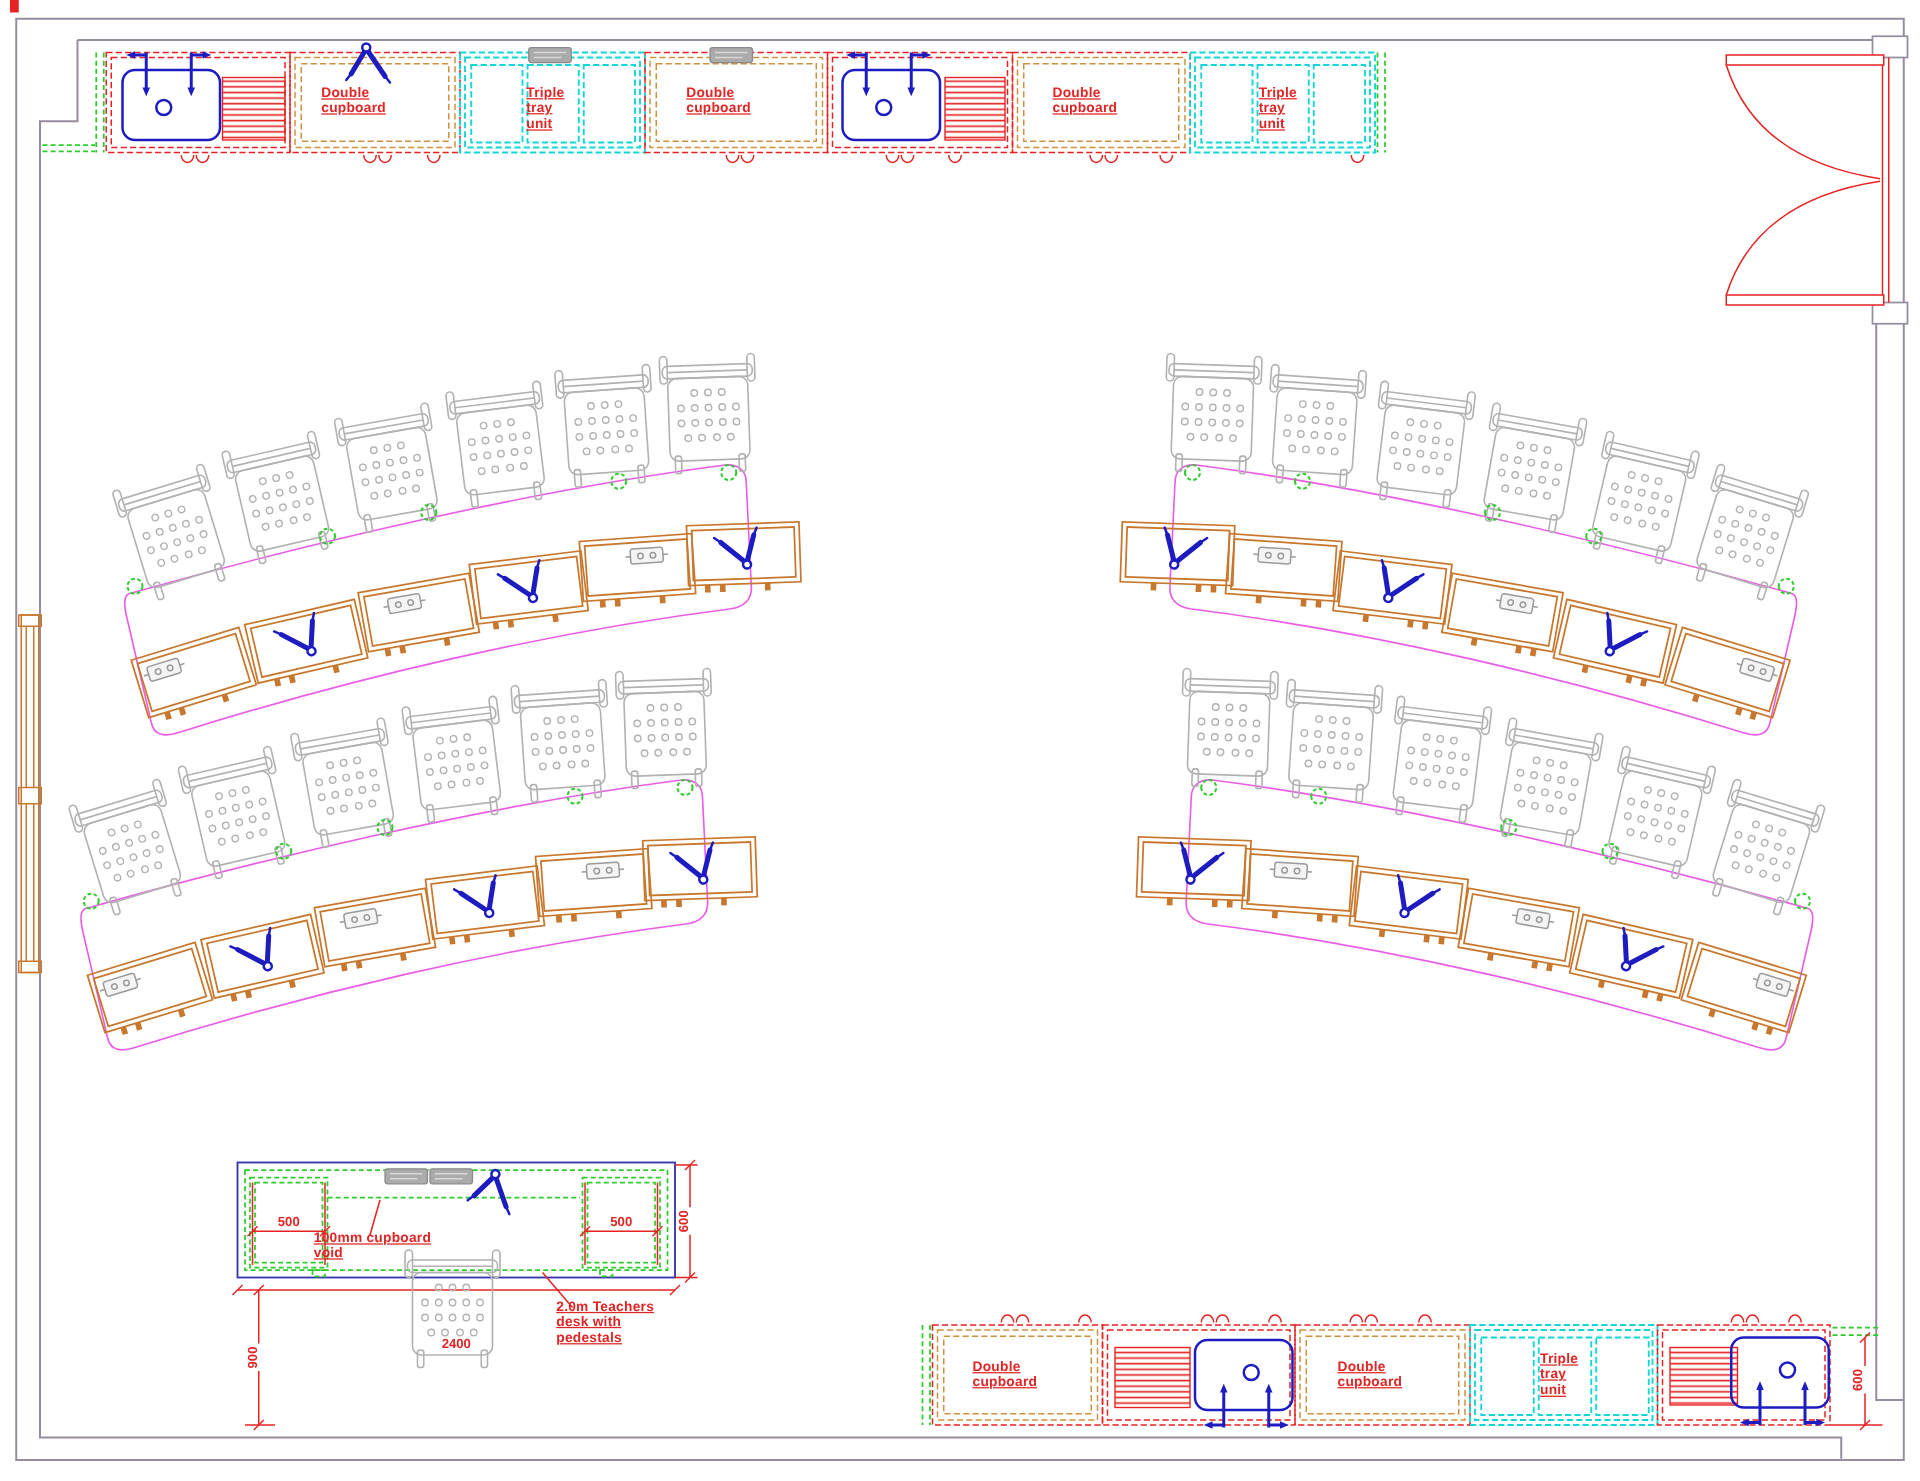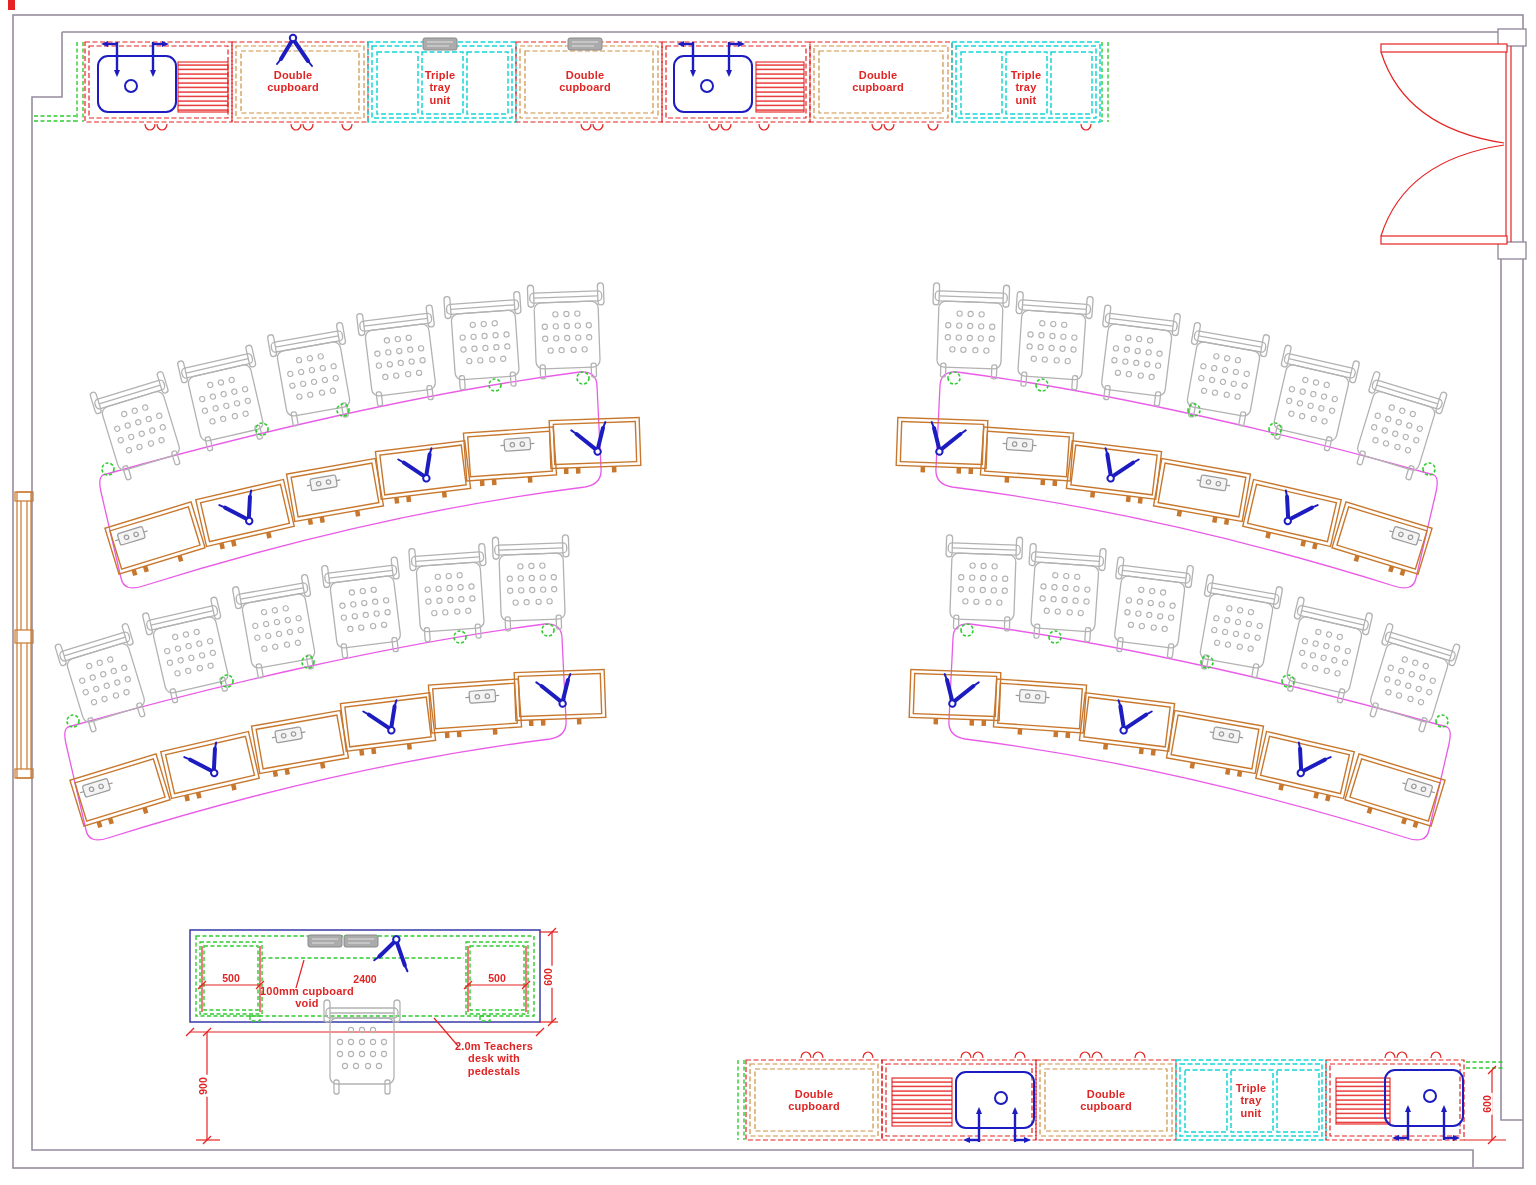--- a/index.html
+++ b/index.html
@@ -1,20 +1,20 @@
 <!DOCTYPE html>
 <html><head>
 <meta charset="utf-8">
 <style>
   html,body{margin:0;padding:0;background:#fff;}
   #plan{position:relative;width:1536px;height:1185px;background:#fff;overflow:hidden;
         font-family:"Liberation Sans",sans-serif;}
   #plan svg{position:absolute;left:0;top:0;}
   .label{position:absolute;color:#e02525;font:bold 11px/1.12 "Liberation Sans",sans-serif;
-         text-align:center;transform:translate(-50%,-50%);letter-spacing:.2px;}
+         text-align:left;transform:translate(-50%,-50%);letter-spacing:.2px;text-decoration:underline;}
   .dim{position:absolute;color:#e02525;font:bold 10.5px/1 "Liberation Sans",sans-serif;
        background:#fff;padding:0 2px;transform:translate(-50%,-50%);}
   .vdim{transform:translate(-50%,-50%) rotate(-90deg);}
   
   .wall{fill:none;stroke:#978ca0;stroke-width:1.6;}
   .redd{fill:none;stroke:#e62222;stroke-width:1.2;stroke-dasharray:5 2.5;}
   .tand{fill:none;stroke:#cf9040;stroke-width:1.2;stroke-dasharray:5 2.5;}
   .cynd{fill:none;stroke:#14d6d6;stroke-width:1.5;stroke-dasharray:5 2.5;}
   .grn{fill:none;stroke:#2ecc2e;stroke-width:1.4;stroke-dasharray:4 2.5;}
   .red{fill:none;stroke:#e62222;stroke-width:1.2;}
@@ -385,17 +385,17 @@
   <div class="label" style="left:1026px;top:87px;width:38px">Triple tray unit</div>
 
   <div class="label" style="left:814px;top:1100px;width:72px">Double cupboard</div>
   <div class="label" style="left:1106px;top:1100px;width:72px">Double cupboard</div>
   <div class="label" style="left:1251px;top:1100px;width:38px">Triple tray unit</div>
   <div class="dim vdim" style="left:1487px;top:1104px">600</div>
 
   <div class="dim" style="left:231px;top:978px">500</div>
   <div class="dim" style="left:497px;top:978px">500</div>
   <div class="dim vdim" style="left:548px;top:977px">600</div>
-  <div class="dim" style="left:365px;top:979px">2400</div>
+  <div class="dim" style="left:365px;top:1076px">2400</div>
   <div class="dim vdim" style="left:203px;top:1086px">900</div>
   <div class="label" style="left:307px;top:997px;width:112px">100mm cupboard void</div>
   <div class="label" style="left:494px;top:1058px;width:98px">2.0m Teachers desk with pedestals</div>
 </div>
 
 </body></html>

